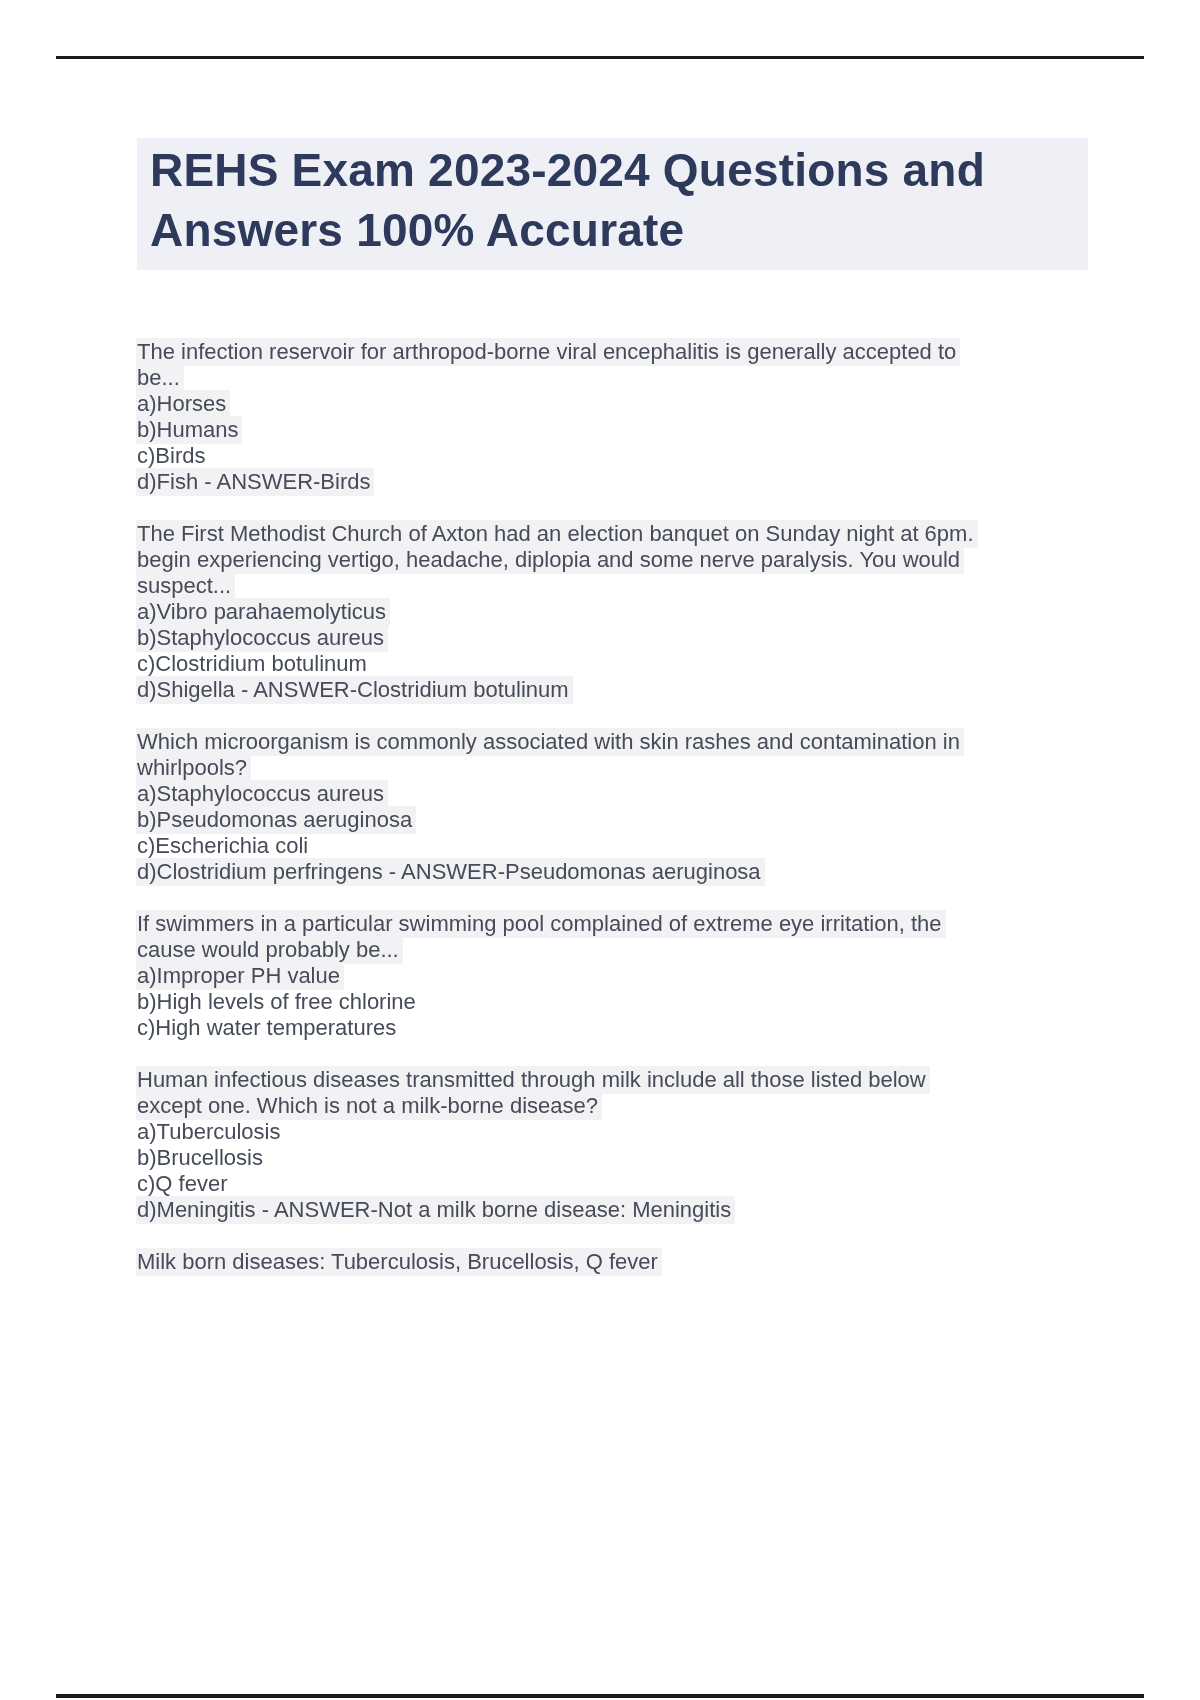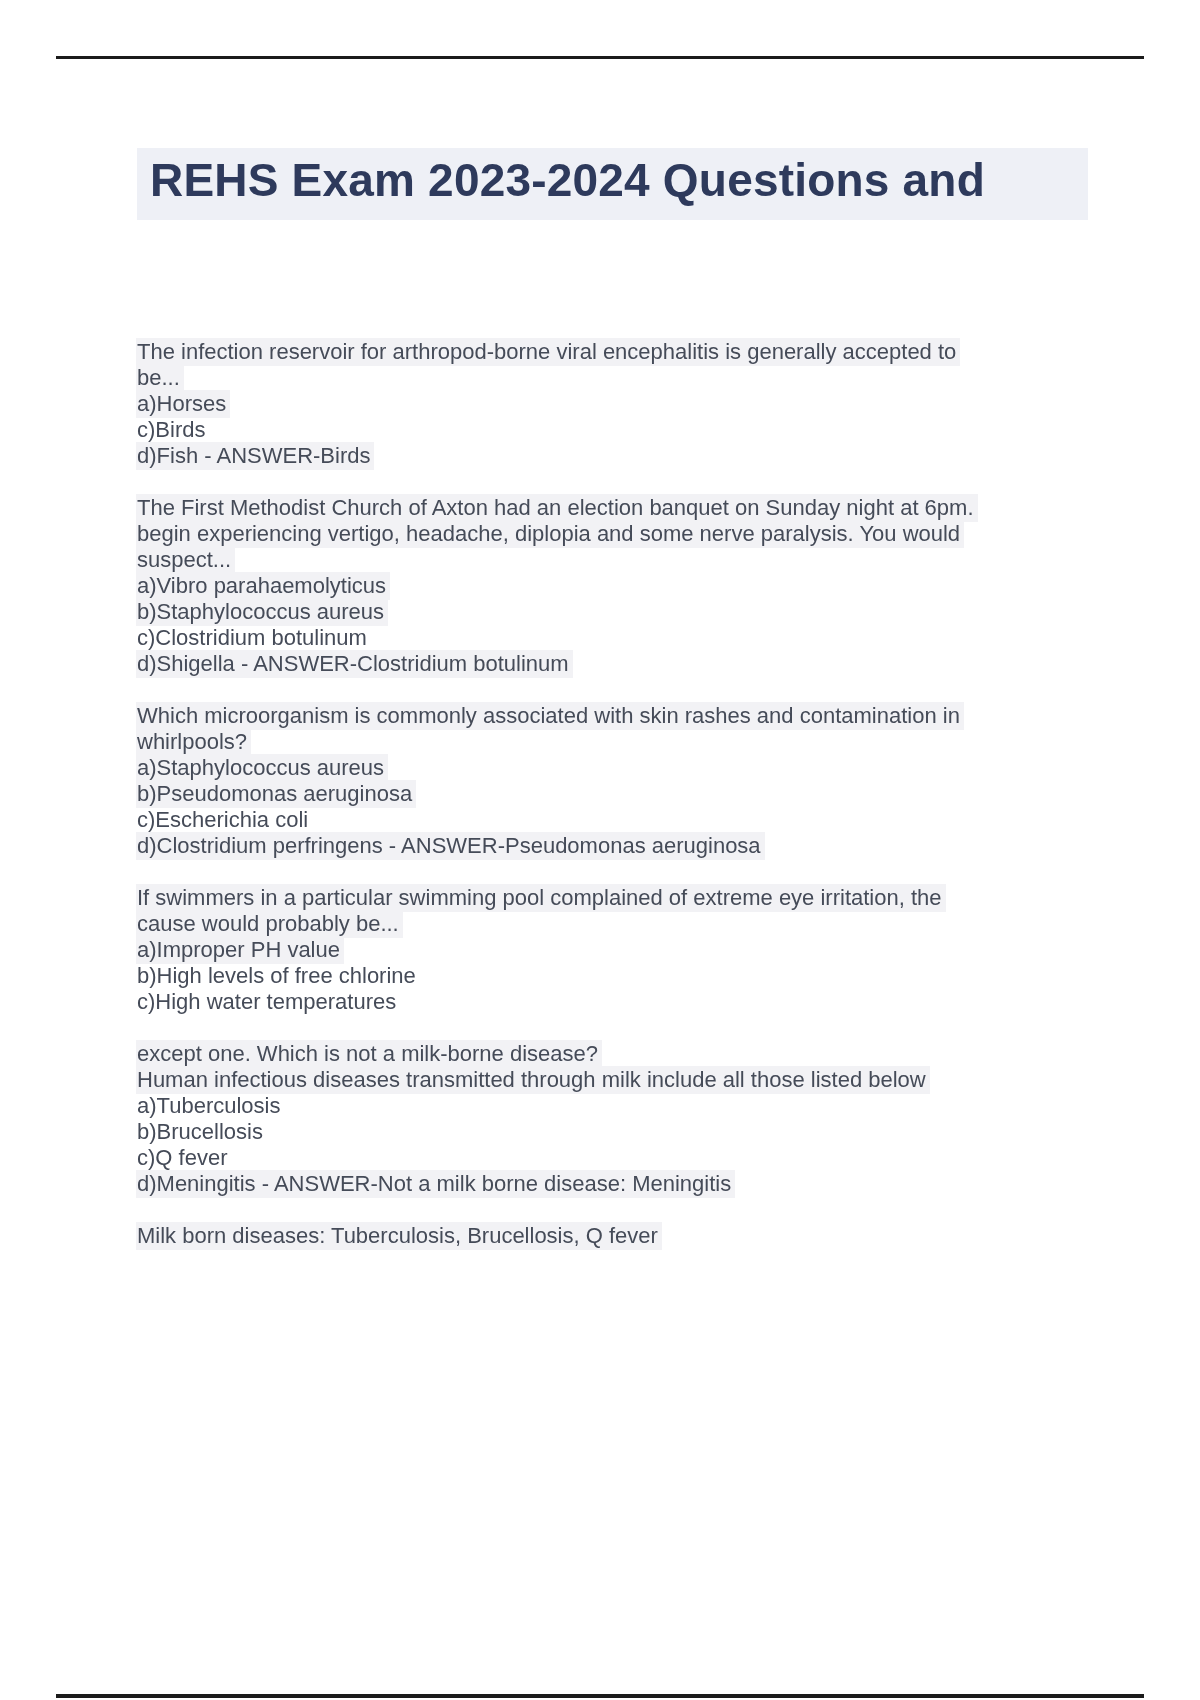--- a/index.html
+++ b/index.html
@@ -14,21 +14,21 @@
   body {
     width:1200px; height:1700px;
     font-family:"Liberation Sans", sans-serif;
     position:relative; overflow:hidden;
   }
   .page { position:relative; width:1200px; height:1700px; background:#ffffff; }
   .rule { position:absolute; left:56px; width:1088px; background:var(--rule); }
   .rule-top { top:56px; height:3px; }
   .rule-bottom { top:1694px; height:4px; }
   .title-block {
-    position:absolute; left:137px; top:148px; width:951px;
+    position:absolute; left:137px; top:138px; width:951px;
     background:var(--title-hl);
     padding:2px 0 10px 13px;
   }
   .title-line {
     font-size:46px; line-height:60px; font-weight:bold;
     color:var(--title-color); white-space:nowrap;
     letter-spacing:0.2px;
   }
   .content { position:absolute; left:137px; top:339px; width:980px; }
   .qblock { margin-bottom:26px; }
@@ -37,27 +37,29 @@
   .line > span.hl { background:var(--line-hl); }
 </style>
 </head>
 <body>
 
 <div class="page">
   <div class="rule rule-top"></div>
 
   <div class="title-block">
     <div class="title-line">REHS Exam 2023-2024 Questions and</div>
+    <div class="title-line">Answers 100% Accurate</div>
   </div>
 
   <div class="content" id="content">
       <div class="qblock">
         <div class="line"><span class="hl">The infection reservoir for arthropod-borne viral encephalitis is generally accepted to</span></div>
         <div class="line"><span class="hl">be...</span></div>
         <div class="line"><span class="hl">a)Horses</span></div>
+        <div class="line"><span class="hl">b)Humans</span></div>
         <div class="line"><span>c)Birds</span></div>
         <div class="line"><span class="hl">d)Fish - ANSWER-Birds</span></div>
       </div>
       <div class="qblock">
         <div class="line"><span class="hl">The First Methodist Church of Axton had an election banquet on Sunday night at 6pm.</span></div>
         <div class="line"><span class="hl">begin experiencing vertigo, headache, diplopia and some nerve paralysis. You would</span></div>
         <div class="line"><span class="hl">suspect...</span></div>
         <div class="line"><span class="hl">a)Vibro parahaemolyticus</span></div>
         <div class="line"><span class="hl">b)Staphylococcus aureus</span></div>
         <div class="line"><span>c)Clostridium botulinum</span></div>
@@ -72,22 +74,22 @@
         <div class="line"><span class="hl">d)Clostridium perfringens - ANSWER-Pseudomonas aeruginosa</span></div>
       </div>
       <div class="qblock">
         <div class="line"><span class="hl">If swimmers in a particular swimming pool complained of extreme eye irritation, the</span></div>
         <div class="line"><span class="hl">cause would probably be...</span></div>
         <div class="line"><span class="hl">a)Improper PH value</span></div>
         <div class="line"><span>b)High levels of free chlorine</span></div>
         <div class="line"><span>c)High water temperatures</span></div>
       </div>
       <div class="qblock">
+        <div class="line"><span class="hl">Human infectious diseases transmitted through milk include all those listed below</span></div>
         <div class="line"><span class="hl">except one. Which is not a milk-borne disease?</span></div>
-        <div class="line"><span class="hl">Human infectious diseases transmitted through milk include all those listed below</span></div>
         <div class="line"><span>a)Tuberculosis</span></div>
         <div class="line"><span>b)Brucellosis</span></div>
         <div class="line"><span>c)Q fever</span></div>
         <div class="line"><span class="hl">d)Meningitis - ANSWER-Not a milk borne disease: Meningitis</span></div>
       </div>
       <div class="qblock">
         <div class="line"><span class="hl">Milk born diseases: Tuberculosis, Brucellosis, Q fever</span></div>
       </div>
     </div>
 

